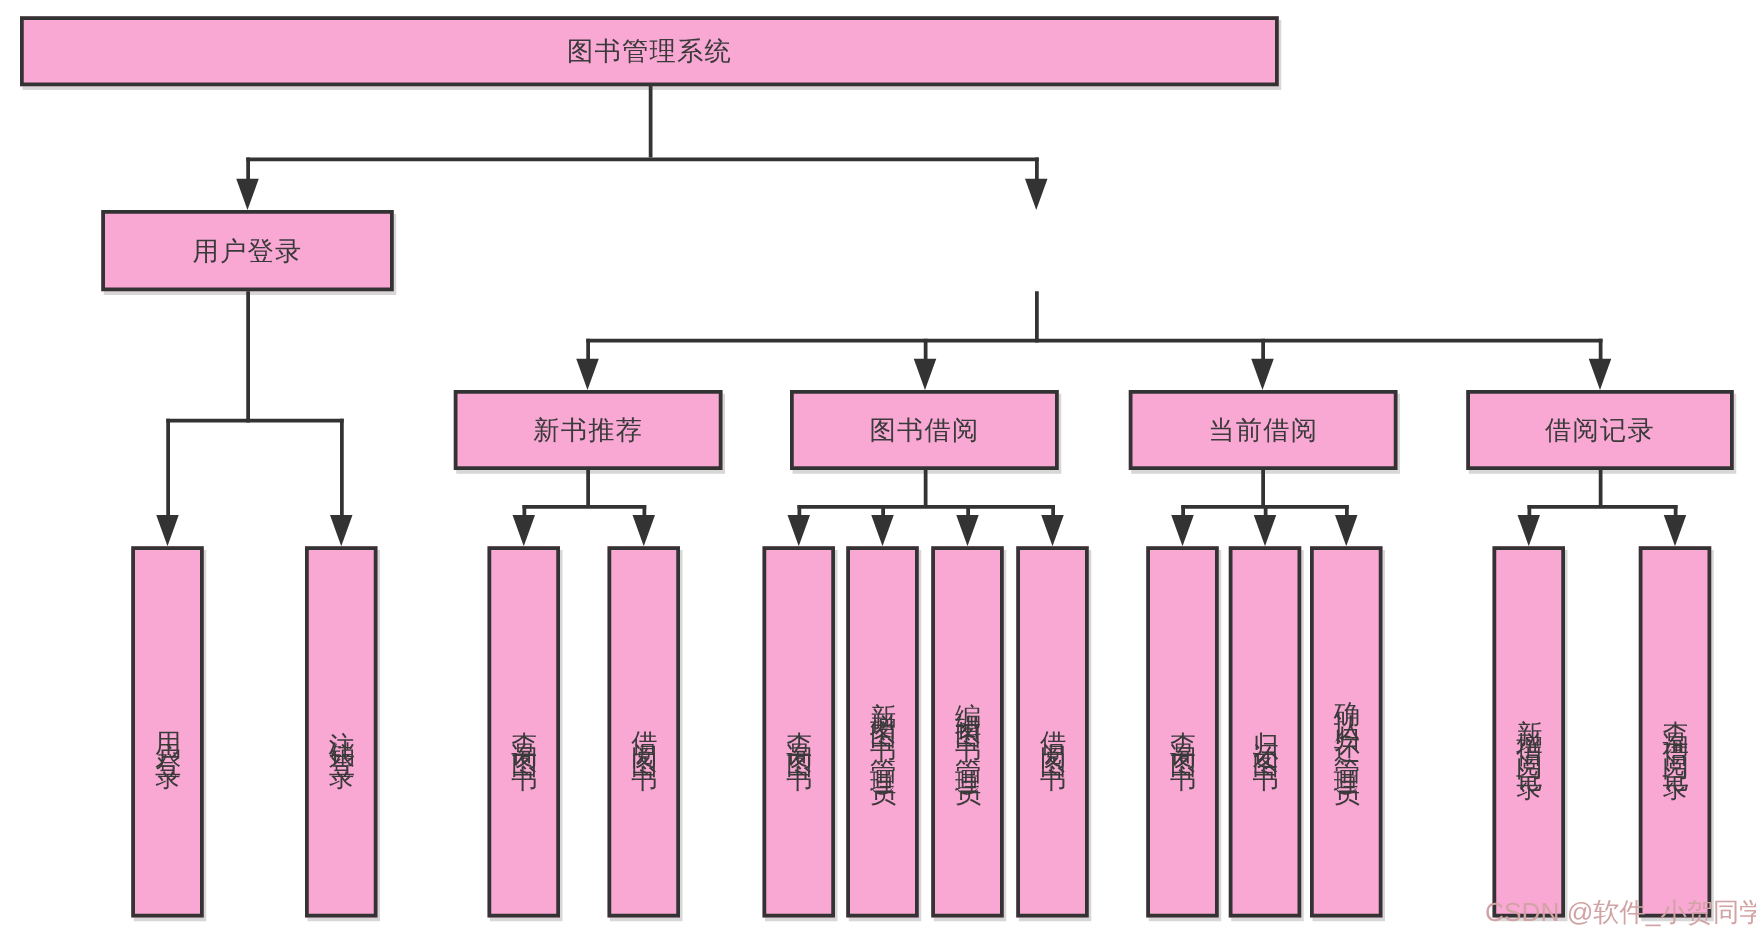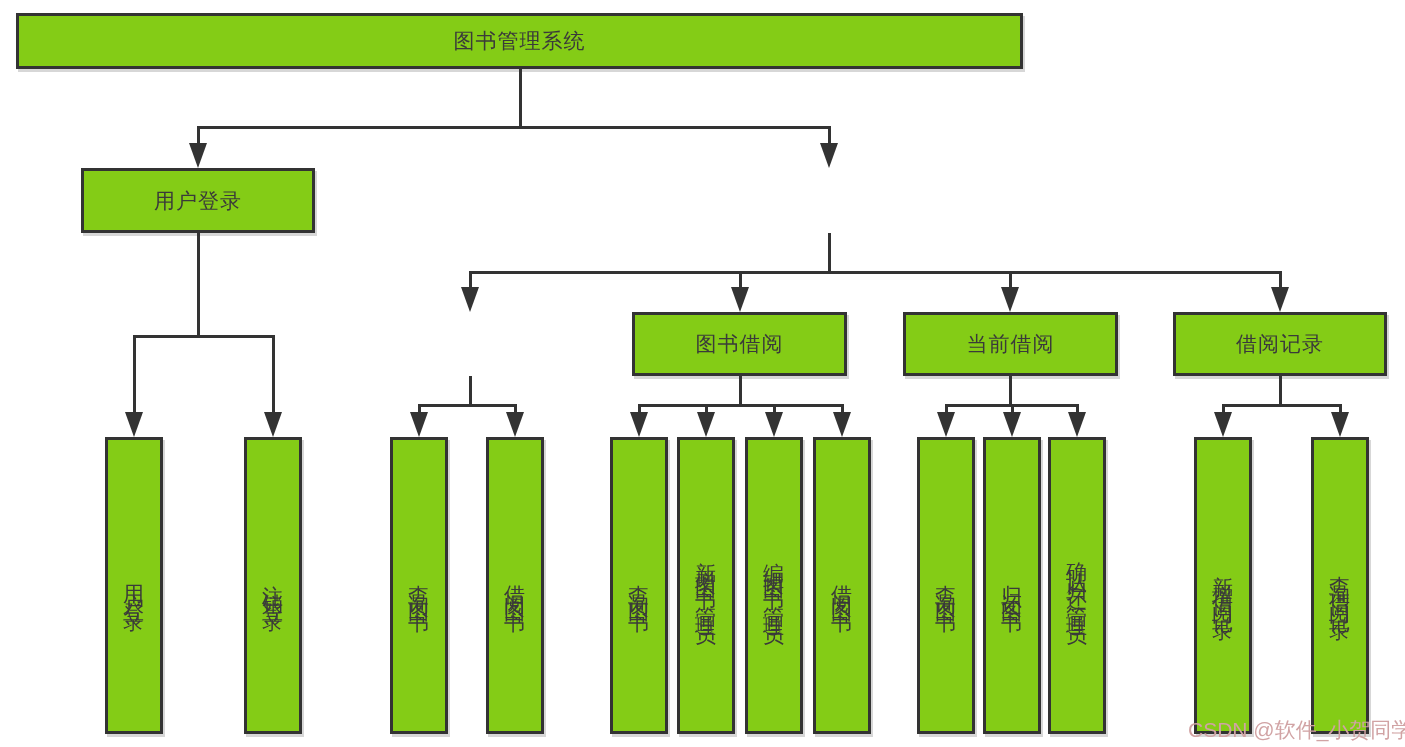--- a/index.html
+++ b/index.html
@@ -10,21 +10,21 @@
   html,body{margin:0;padding:0;background:#ffffff;}
   .canvas{
     position:relative;
     width:1405px;height:747px;
     background:#ffffff;
     overflow:hidden;
     font-family:"Liberation Sans","DejaVu Sans",sans-serif;
   }
   .box{
     position:absolute;
-    background:#84cc16;
+    background:#f9a8d4;
     border:3px solid var(--line);
     box-sizing:border-box;
     display:flex;align-items:center;justify-content:center;
     box-shadow:2px 3px 0 rgba(140,140,140,0.35);
   }
   .hlabel{
     font-size:21px;color:var(--text);
     letter-spacing:1px;white-space:nowrap;
   }
   .vlabel{
@@ -78,20 +78,23 @@
   <div class="hl" style="left:469px;top:271px;width:813px;"></div>
   <div class="vl" style="left:469px;top:271px;height:17px;"></div>
   <div class="ar" style="left:461px;top:287px;"></div>
   <div class="vl" style="left:739px;top:271px;height:17px;"></div>
   <div class="ar" style="left:731px;top:287px;"></div>
   <div class="vl" style="left:1009px;top:271px;height:17px;"></div>
   <div class="ar" style="left:1001px;top:287px;"></div>
   <div class="vl" style="left:1279px;top:271px;height:17px;"></div>
   <div class="ar" style="left:1271px;top:287px;"></div>
 
+  <div class="box" style="left:363px;top:312px;width:215px;height:64px;">
+    <span class="hlabel">新书推荐</span>
+  </div>
   <div class="box" style="left:903px;top:312px;width:215px;height:64px;">
     <span class="hlabel">当前借阅</span>
   </div>
   <div class="box" style="left:632px;top:312px;width:215px;height:64px;">
     <span class="hlabel">图书借阅</span>
   </div>
   <div class="box" style="left:1173px;top:312px;width:214px;height:64px;">
     <span class="hlabel">借阅记录</span>
   </div>
 

